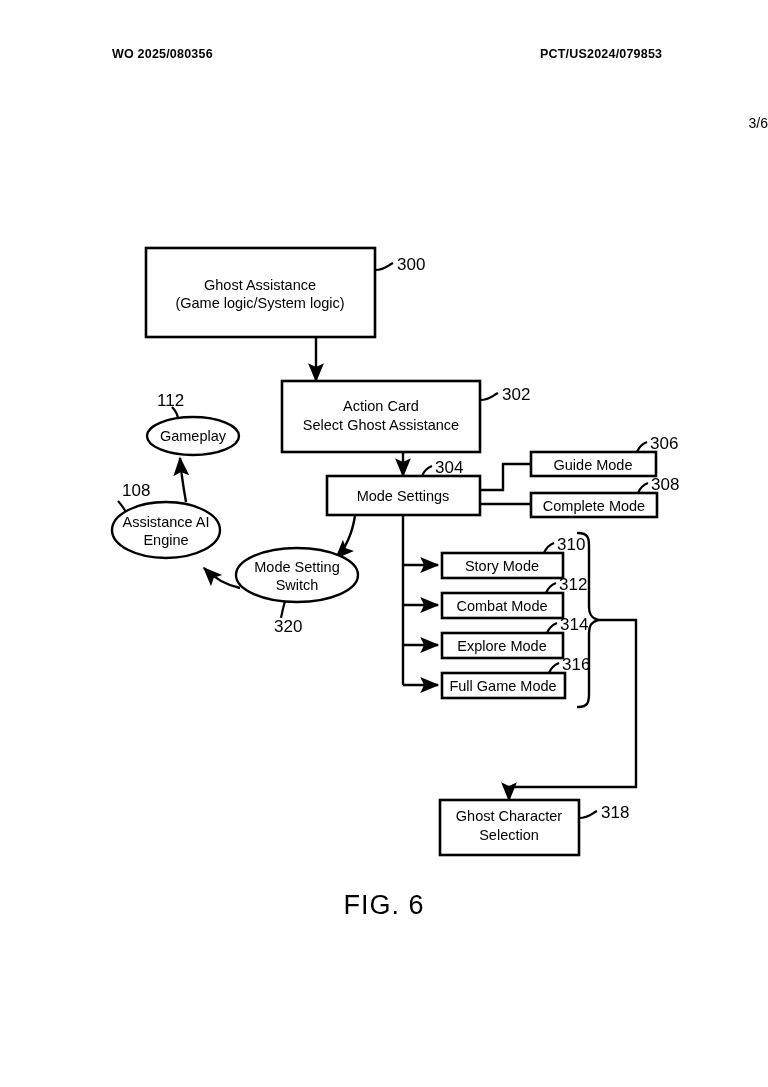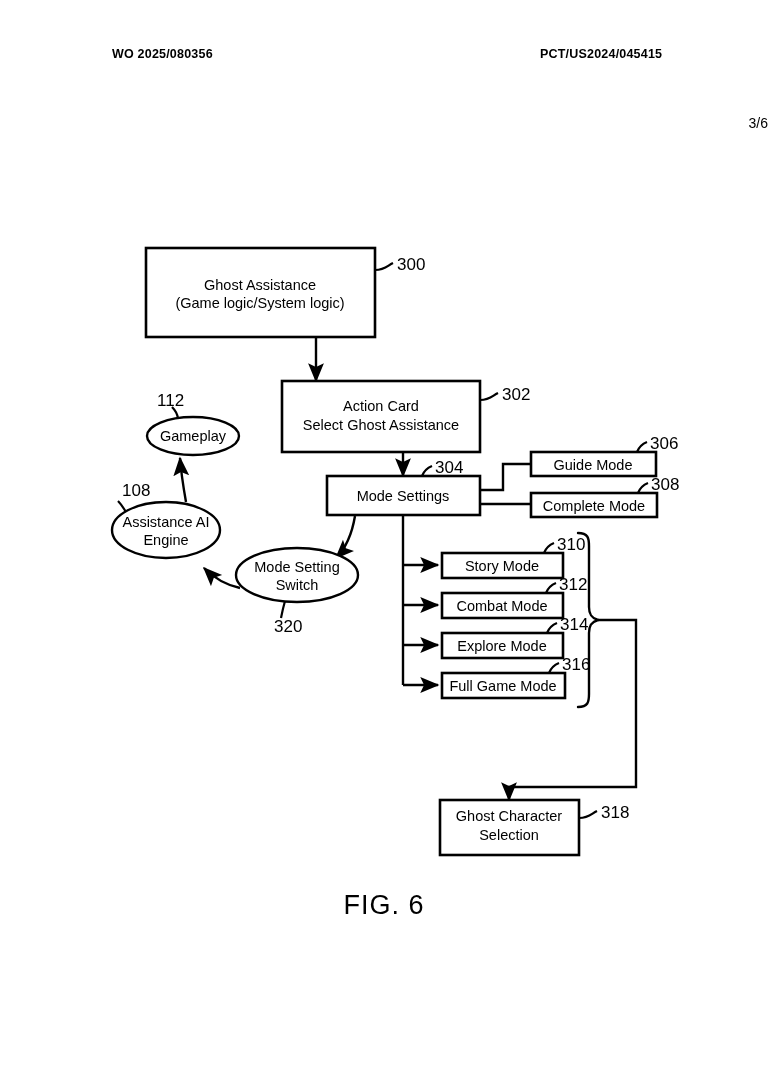--- a/index.html
+++ b/index.html
@@ -65,21 +65,21 @@
   .lead { fill: none; stroke: #000000; stroke-width: 2.2; }
   .brace { fill: none; stroke: #000000; stroke-width: 2.4; stroke-linecap: round; }
 </style>
 </head>
 <body>
 
 <div id="page">
 
   <div class="hdr" id="hdr-left">WO 2025/080356</div>
 
-  <div class="hdr" id="hdr-right">PCT/US2024/045415</div>
+  <div class="hdr" id="hdr-right">PCT/US2024/079853</div>
 
   <div id="page-num">3/6</div>
 
   <svg id="figure-svg" width="768" height="1087" viewBox="0 0 768 1087">
 
     <defs>
       <marker id="arrowhead" markerWidth="9" markerHeight="9" refX="7.4" refY="3.3" orient="auto" markerUnits="strokeWidth">
         <path d="M0,0 L8,3.3 L0,6.6 L1.6,3.3 Z" fill="#000000"></path>
       </marker>
     </defs>

